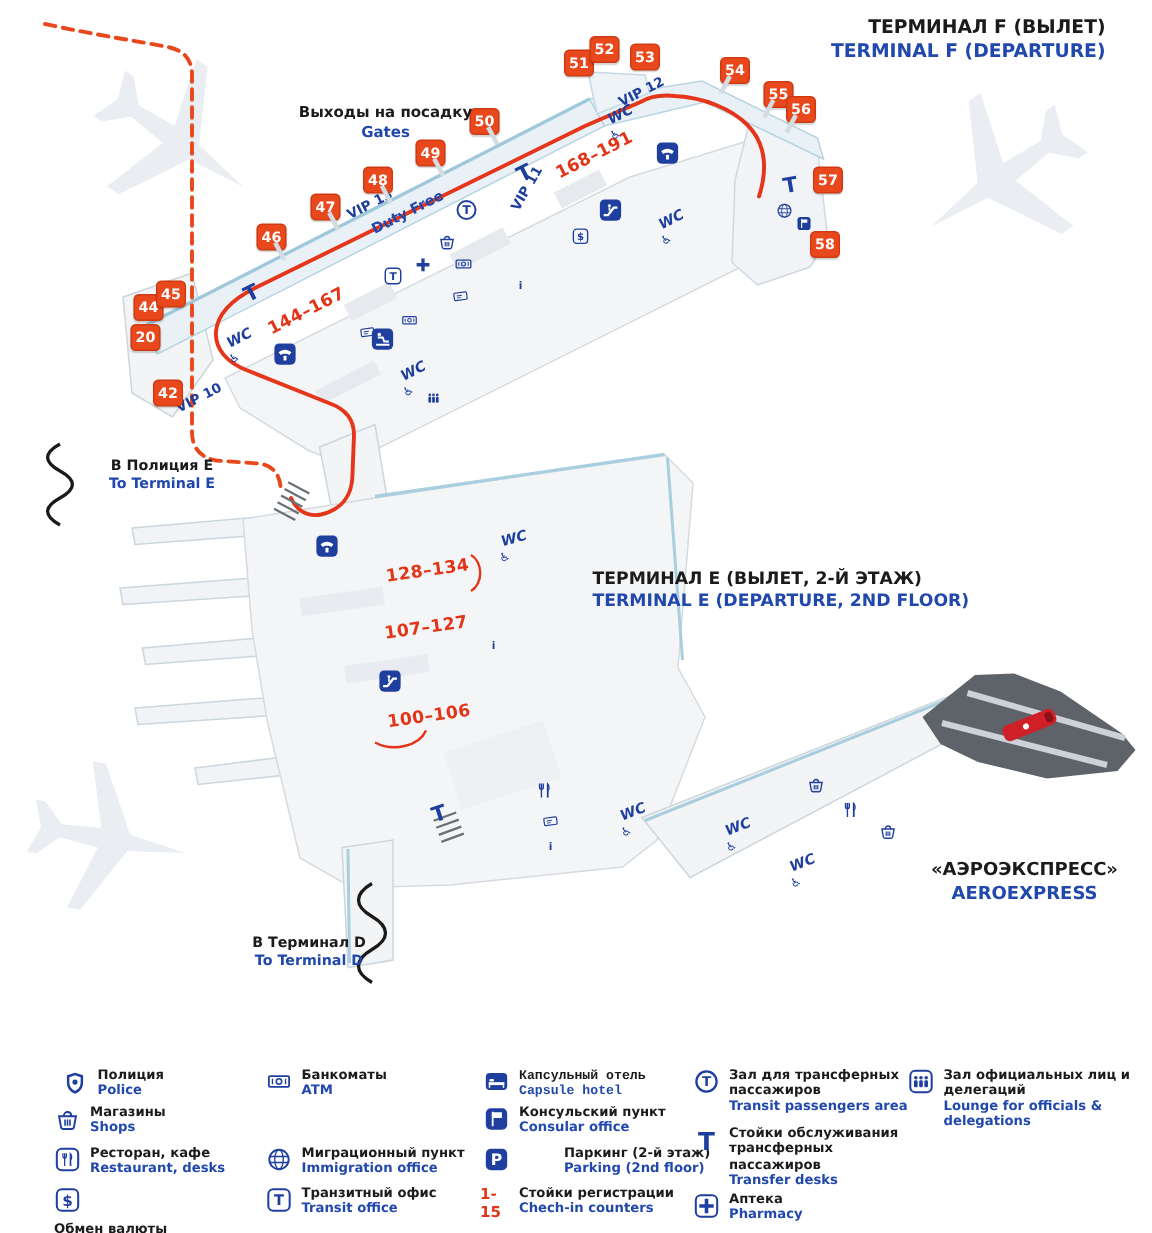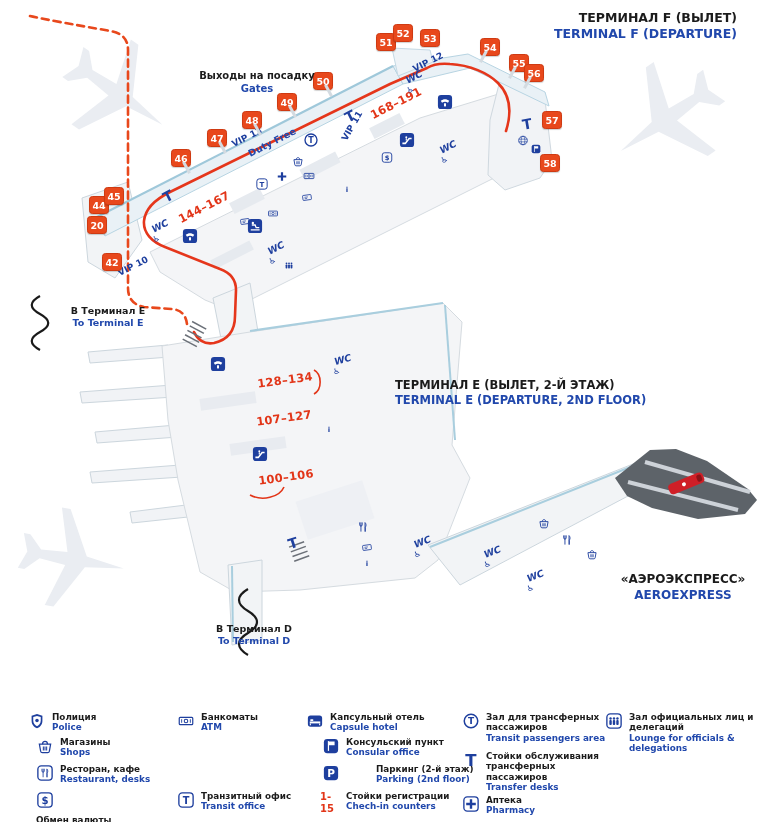--- a/index.html
+++ b/index.html
@@ -27,21 +27,21 @@
   .poi{position:absolute;transform:translate(-50%,-50%);z-index:5;}
   
   .tblock{position:absolute;line-height:1.3;white-space:nowrap;z-index:7;}
   .tblock .ru{color:#1b1b1b;font-weight:bold;}
   .tblock .en{color:#2148ac;font-weight:bold;}
   #title-f{right:31px;top:10px;text-align:right;font-size:12.5px;}
   #title-e{left:395px;top:378px;font-size:11.5px;}
   #title-aero{left:683px;top:572px;transform:translateX(-50%);text-align:center;font-size:12px;}
   #lbl-gates{left:257px;top:69px;transform:translate(-50%,0);text-align:center;font-size:10px;}
   #lbl-term-e{left:108px;top:305px;transform:translateX(-50%);text-align:center;font-size:9.5px;}
-  #lbl-term-d{left:206px;top:623px;transform:translateX(-50%);text-align:center;font-size:9.5px;margin-left:48px;}
+  #lbl-term-d{left:206px;top:623px;transform:translateX(-50%);text-align:center;font-size:9.5px;}
   
   #legend{position:absolute;left:0;top:700px;width:768px;height:122px;}
   .leg-item{position:absolute;display:flex;gap:6px;align-items:flex-start;}
   .leg-icon{flex:none;width:18px;height:18px;}
   .leg-prefix{flex:none;width:20px;color:#e23518;font-weight:bold;font-size:10px;line-height:1.2;}
   .leg-text{line-height:1.18;}
   .leg-ru{color:#1b1b1b;font-weight:bold;font-size:8.8px;}
   .leg-en{color:#2148ac;font-weight:bold;font-size:8.8px;}
   svg text{font-family:"DejaVu Sans","Liberation Sans",sans-serif;}
 </style>
@@ -267,21 +267,21 @@
   </div>
   <div class="tblock" id="title-aero">
     <div class="ru">«АЭРОЭКСПРЕСС»</div>
     <div class="en">AEROEXPRESS</div>
   </div>
   <div class="tblock" id="lbl-gates">
     <div class="ru">Выходы на посадку</div>
     <div class="en">Gates</div>
   </div>
   <div class="tblock" id="lbl-term-e">
-    <div class="ru">В Терминал E</div>
+    <div class="ru">В Полиция E</div>
     <div class="en">To Terminal E</div>
   </div>
   <div class="tblock" id="lbl-term-d">
     <div class="ru">В Терминал D</div>
     <div class="en">To Terminal D</div>
   </div>
   <div class="dutyL" style="left:272px;top:142px;transform:translate(-50%,-50%) rotate(-27deg);">Duty Free</div>
 
   <div id="gate-layer">
       <div class="gate" style="left: 112px; top: 262px;">42</div>
@@ -401,21 +401,21 @@
       <span class="poi" style="left: 567px; top: 541px;"><svg viewBox="0 0 24 24" width="13" height="13">
           <use href="#sym-forkknife"></use>
         </svg></span>
       <span class="poi" style="left: 592px; top: 555px;"><svg viewBox="0 0 24 24" width="13" height="13">
           <use href="#sym-shops"></use>
         </svg></span>
     </div>
 </div>
 
 <div id="legend">
-    <div class="leg-item" style="left: 28px; top: 12px;">
+    <div class="leg-item" style="left: 41px; top: 12px; align-items: center;">
       <span class="leg-icon"><svg viewBox="0 0 24 24" width="18" height="18">
           <use href="#sym-police"></use>
         </svg></span>
       <div class="leg-text" style="width: 130px;">
         <div class="leg-ru">Полиция</div>
         <div class="leg-en">Police</div>
       </div>
     </div>
     <div class="leg-item" style="left: 36px; top: 37px;">
       <span class="leg-icon"><svg viewBox="0 0 24 24" width="18" height="18">
@@ -446,30 +446,39 @@
     </div>
     <div class="leg-item" style="left: 177px; top: 12px;">
       <span class="leg-icon"><svg viewBox="0 0 24 24" width="18" height="18">
           <use href="#sym-atm"></use>
         </svg></span>
       <div class="leg-text" style="width: 130px;">
         <div class="leg-ru">Банкоматы</div>
         <div class="leg-en">ATM</div>
       </div>
     </div>
+    <div class="leg-item" style="left: 177px; top: 64px;">
+      <span class="leg-icon"><svg viewBox="0 0 24 24" width="18" height="18">
+          <use href="#sym-globe"></use>
+        </svg></span>
+      <div class="leg-text" style="width: 130px;">
+        <div class="leg-ru">Миграционный пункт</div>
+        <div class="leg-en">Immigration office</div>
+      </div>
+    </div>
     <div class="leg-item" style="left: 177px; top: 91px;">
       <span class="leg-icon"><svg viewBox="0 0 24 24" width="18" height="18">
           <use href="#sym-transit-office"></use>
         </svg></span>
       <div class="leg-text" style="width: 130px;">
         <div class="leg-ru">Транзитный офис</div>
         <div class="leg-en">Transit office</div>
       </div>
     </div>
-    <div class="leg-item" style="left: 306px; top: 12px;">
+    <div class="leg-item" style="left: 322px; top: 12px; font-family: Liberation Mono, monospace;">
       <span class="leg-icon"><svg viewBox="0 0 24 24" width="18" height="18">
           <use href="#sym-capsule"></use>
         </svg></span>
       <div class="leg-text" style="width: 130px;">
         <div class="leg-ru">Капсульный отель</div>
         <div class="leg-en">Capsule hotel</div>
       </div>
     </div>
     <div class="leg-item" style="left: 322px; top: 37px;">
       <span class="leg-icon"><svg viewBox="0 0 24 24" width="18" height="18">

